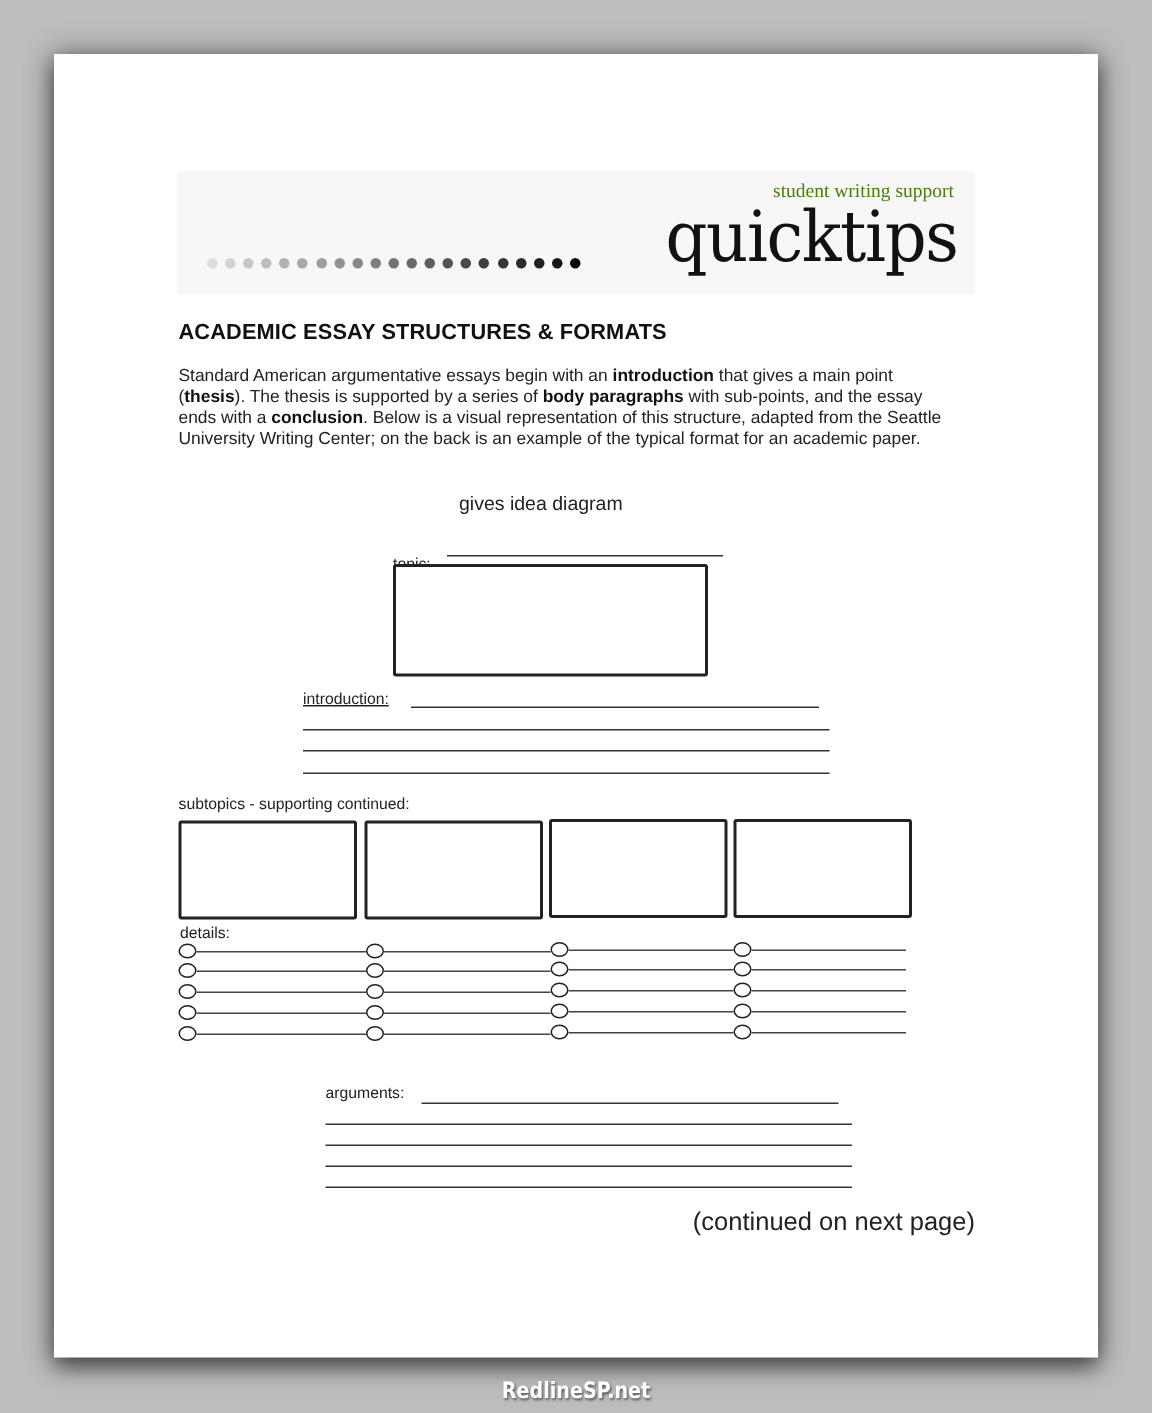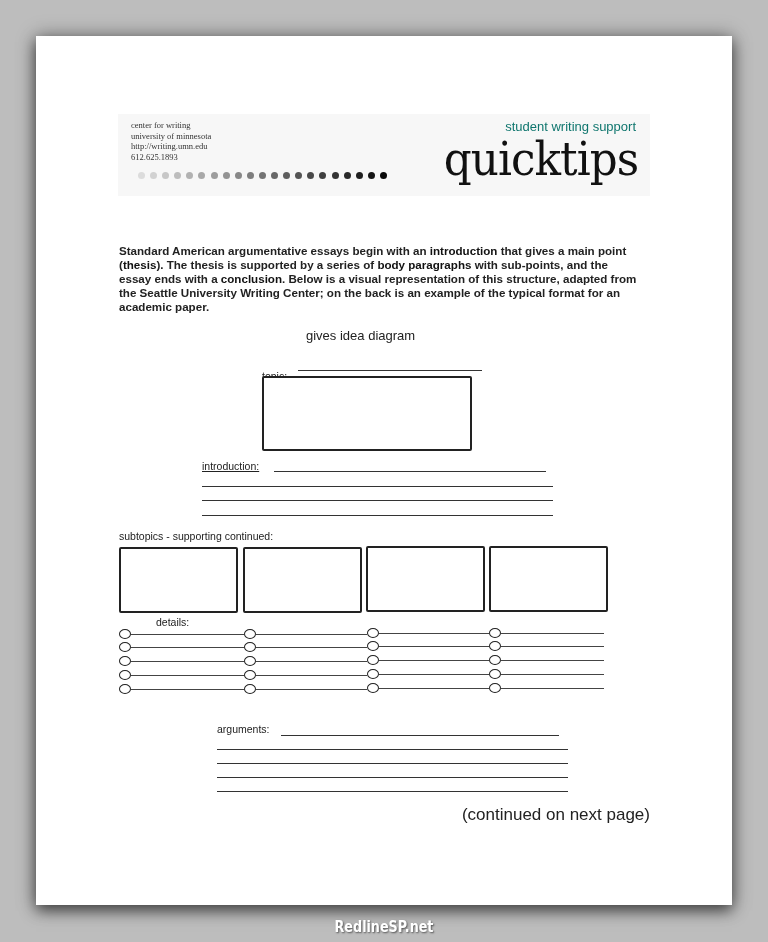--- a/index.html
+++ b/index.html
@@ -17,39 +17,39 @@
   .banner {
     position:absolute; left:82px; top:78px; width:532px; height:82px;
     background:#f7f7f7;
   }
   .org-lines {
     position:absolute; left:13px; top:6px;
     font-family:"Liberation Serif", serif; font-size:8.5px; line-height:10.6px; color:#333;
   }
   .tagline {
     position:absolute; right:14px; top:5px;
-    font-family:Liberation Sans, sans-serif; font-size:13px; color:#0f766e;
+    font-family:Liberation Serif, serif; font-size:13px; color:#4d7c0f;
   }
   .brand {
     position:absolute; right:12px; top:15px;
     font-family:"DejaVu Serif", serif; font-size:47px; letter-spacing:-1px; color:#111;
     transform:scaleX(0.93); transform-origin:right center; line-height:60px;
   }
   .dots {
     position:absolute; left:20px; top:58px; height:8px; display:flex; gap:5.1px;
   }
   .dot { width:7px; height:7px; border-radius:50%; }
   
   .title {
     position:absolute; left:83px; top:178px;
     font-size:14.5px; font-weight:bold; color:#111; letter-spacing:0.1px;
   }
   .intro {
     position:absolute; left:83px; top:208px; width:520px;
-    font-size:11.6px; line-height:14px; color:#222;font-weight:bold;
+    font-size:11.6px; line-height:14px; color:#222;
   }
   .intro b { color:#111; }
   .diagram-title {
     position:absolute; left:270px; top:292px; font-size:13px; color:#222;
   }
   .label { position:absolute; font-size:10.5px; color:#222; }
   .uline { position:absolute; height:0; border-top:1px solid #333; }
   .box { position:absolute; border:2px solid #222; border-radius:2px; box-sizing:border-box; background:#fff; }
   .circ { position:absolute; width:12px; height:10px; border:1.5px solid #222; border-radius:50%; box-sizing:border-box; background:#fff; }
   .hline { position:absolute; height:0; border-top:1.2px solid #444; }
@@ -60,26 +60,20 @@
     color:#ffffff; text-shadow: 1px 1px 2px #555;
     transform:scaleX(0.85);
   }
 </style>
 </head>
 <body>
 
 <div class="page">
 
   <div class="banner">
-    <div class="org-lines">
-      <div>center for writing</div>
-      <div>university of minnesota</div>
-      <div>http://writing.umn.edu</div>
-      <div>612.625.1893</div>
-    </div>
     <div class="tagline">student writing support</div>
     <div class="brand">quicktips</div>
     <div class="dots" id="dots">
         <span class="dot" style="background: rgb(220, 220, 220);"></span>
         <span class="dot" style="background: rgb(210, 210, 210);"></span>
         <span class="dot" style="background: rgb(199, 199, 199);"></span>
         <span class="dot" style="background: rgb(189, 189, 189);"></span>
         <span class="dot" style="background: rgb(178, 178, 178);"></span>
         <span class="dot" style="background: rgb(168, 168, 168);"></span>
         <span class="dot" style="background: rgb(157, 157, 157);"></span>
@@ -93,20 +87,21 @@
         <span class="dot" style="background: rgb(73, 73, 73);"></span>
         <span class="dot" style="background: rgb(63, 63, 63);"></span>
         <span class="dot" style="background: rgb(52, 52, 52);"></span>
         <span class="dot" style="background: rgb(42, 42, 42);"></span>
         <span class="dot" style="background: rgb(31, 31, 31);"></span>
         <span class="dot" style="background: rgb(21, 21, 21);"></span>
         <span class="dot" style="background: rgb(10, 10, 10);"></span>
       </div>
   </div>
 
+  <div class="title">ACADEMIC ESSAY STRUCTURES &amp; FORMATS</div>
 
   <div class="intro"><span>Standard American argumentative essays begin with an </span><b>introduction</b><span> that gives a main point (</span><b>thesis</b><span>). The thesis is supported by a series of </span><b>body paragraphs</b><span> with sub-points, and the essay ends with a </span><b>conclusion</b><span>. Below is a visual representation of this structure, adapted from the Seattle University Writing Center; on the back is an example of the typical format for an academic paper.</span></div>
 
   <div class="diagram-title">gives idea diagram</div>
 
   <div class="label" style="left:226px;top:334px;">topic:</div>
   <div class="uline" style="left:262px;top:334px;width:184px;"></div>
   <div class="box" style="left:226px;top:340px;width:210px;height:75px;"></div>
 
   <div class="label" style="left:166px;top:424px;text-decoration:underline;">introduction:</div>
@@ -114,21 +109,21 @@
   <div class="uline" style="left:166px;top:450px;width:351px;"></div>
   <div class="uline" style="left:166px;top:464px;width:351px;"></div>
   <div class="uline" style="left:166px;top:479px;width:351px;"></div>
 
   <div class="label" style="left:83px;top:494px;">subtopics - supporting continued:</div>
   <div class="box" style="left:83px;top:511px;width:119px;height:66px;"></div>
   <div class="box" style="left:207px;top:511px;width:119px;height:66px;"></div>
   <div class="box" style="left:330px;top:510px;width:119px;height:66px;"></div>
   <div class="box" style="left:453px;top:510px;width:119px;height:66px;"></div>
 
-  <div class="label" style="left:84px;top:580px;margin-left:36px;">details:</div>
+  <div class="label" style="left:84px;top:580px;">details:</div>
   <div id="details">
       <div class="circ" style="left: 83px; top: 593px;"></div>
       <div class="hline" style="left: 95px; top: 598px; width: 113px;"></div>
       <div class="circ" style="left: 83px; top: 606px;"></div>
       <div class="hline" style="left: 95px; top: 611px; width: 113px;"></div>
       <div class="circ" style="left: 83px; top: 620px;"></div>
       <div class="hline" style="left: 95px; top: 625px; width: 113px;"></div>
       <div class="circ" style="left: 83px; top: 634px;"></div>
       <div class="hline" style="left: 95px; top: 639px; width: 113px;"></div>
       <div class="circ" style="left: 83px; top: 648px;"></div>

